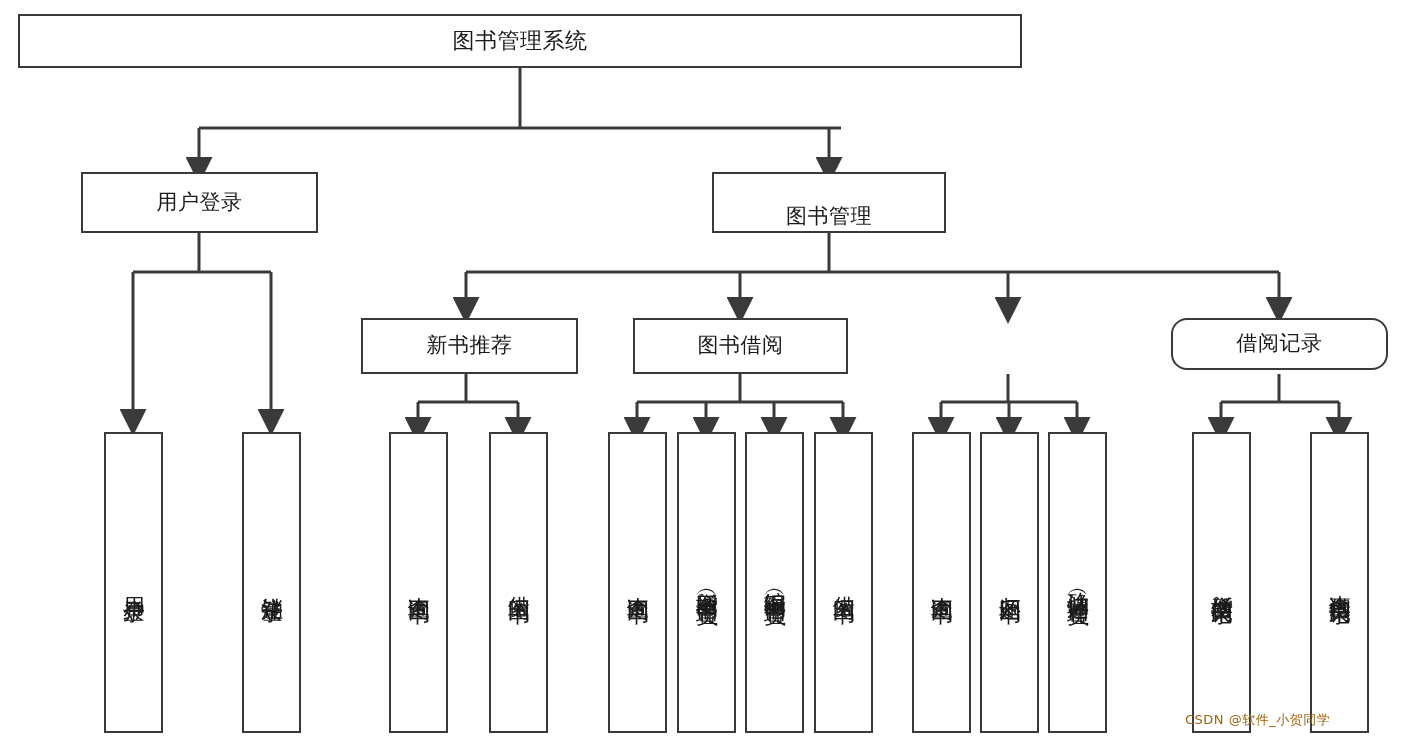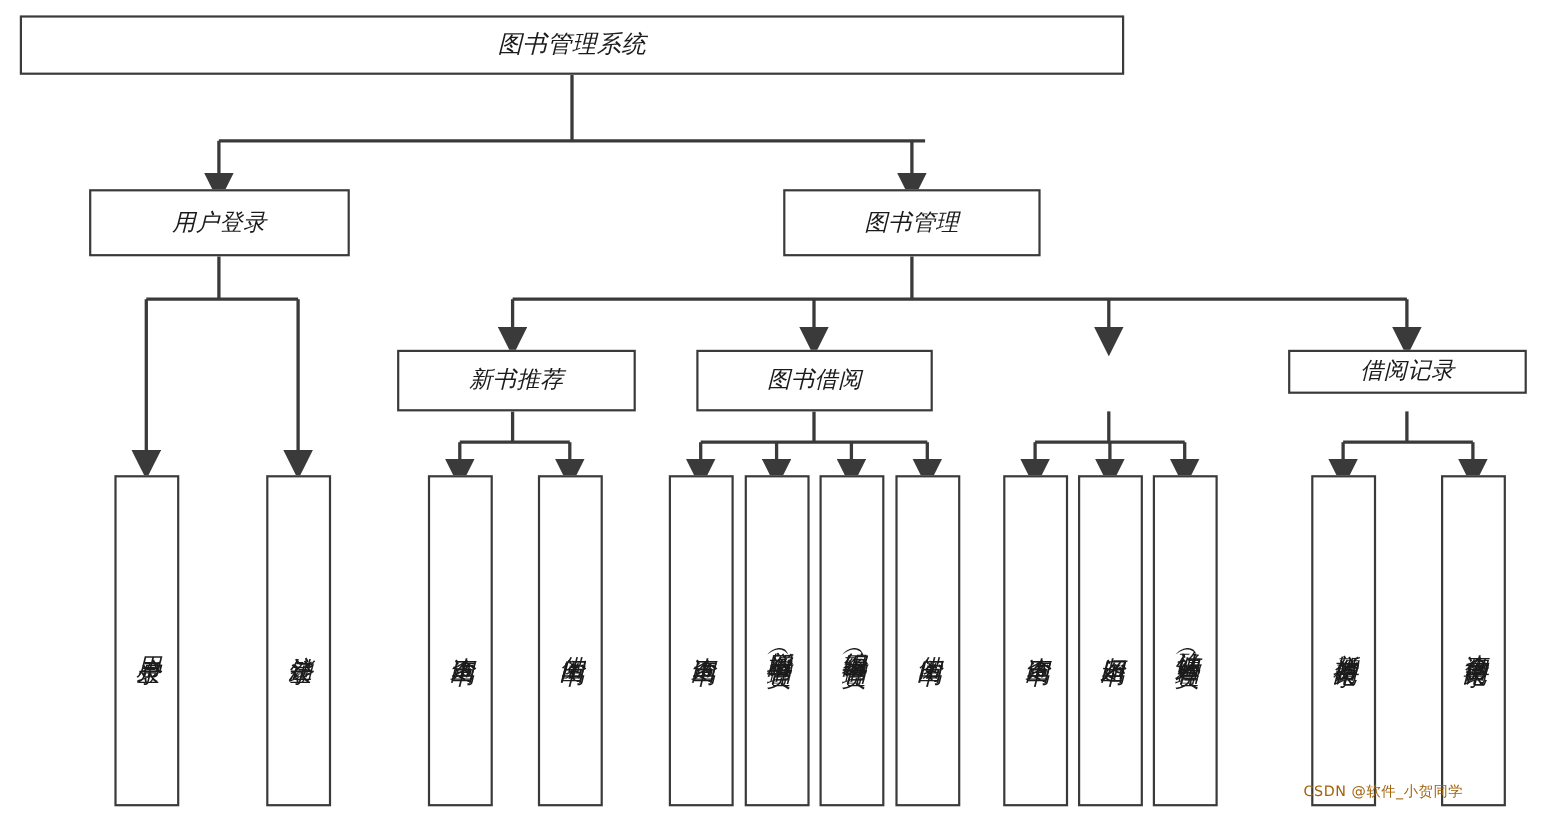--- a/index.html
+++ b/index.html
@@ -34,21 +34,20 @@
     display: flex;
     align-items: center;
     justify-content: center;
     color: #1b1b1b;
   }
   .node .label {
     display: block;
     text-align: center;
     line-height: 1.32;
     letter-spacing: 0.5px;
-    font-style: italic;
   }
   
   .node.horiz .label {
     font-size: 21px;
     writing-mode: horizontal-tb;
   }
   .node.level-0 .label { font-size: 22px; }
   
   .node.vert {
     align-items: center;
@@ -132,34 +131,34 @@
   </svg>
 
   <div class="node horiz level-0" style="left:18px; top:14px; width:1004px; height:54px;">
     <span class="label">图书管理系统</span>
   </div>
 
   <div class="node horiz level-1" style="left:81px; top:172px; width:237px; height:61px;">
     <span class="label">用户登录</span>
   </div>
 
-  <div class="node horiz level-1" style="left:712px; top:172px; width:234px; height:61px;">
+  <div class="node horiz level-1" style="left:712px; top:172px; width:234px; height:61px;align-items:flex-end;">
     <span class="label">图书管理</span>
   </div>
 
   <div class="node horiz level-2" style="left:633px; top:318px; width:215px; height:56px;">
     <span class="label">图书借阅</span>
   </div>
 
   <div class="node horiz level-2" style="left:361px; top:318px; width:217px; height:56px;">
     <span class="label">新书推荐</span>
   </div>
 
 
-  <div class="node horiz level-2" style="left:1171px; top:318px; width:217px; height:40px;">
+  <div class="node horiz level-2" style="left:1171px; top:318px; width:217px; height:52px;border-radius:16px;">
     <span class="label">借阅记录</span>
   </div>
 
   <div class="node vert" style="left:104px; top:432px; width:59px; height:301px;">
     <span class="label">用户登录</span>
   </div>
 
   <div class="node vert" style="left:242px; top:432px; width:59px; height:301px;">
     <span class="label">注销登录</span>
   </div>

